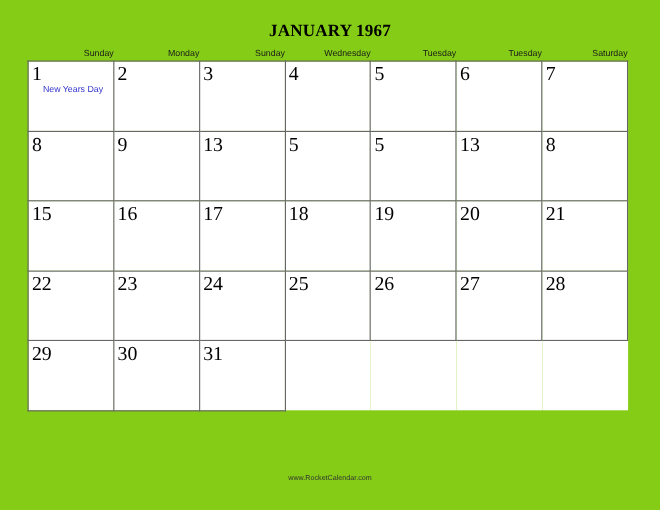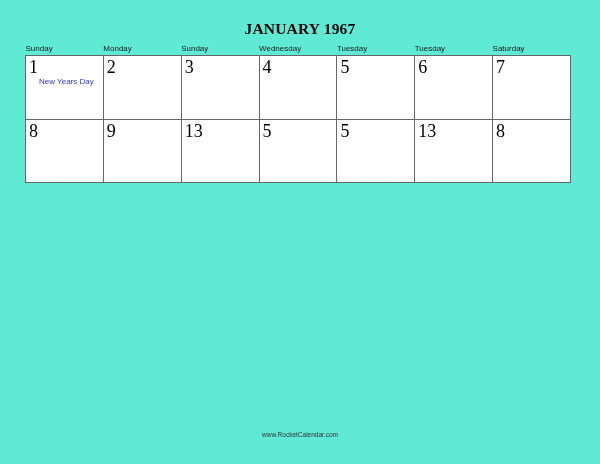--- a/index.html
+++ b/index.html
@@ -4,21 +4,21 @@
 <style>
   html, body {
     margin: 0;
     padding: 0;
     background: #ffffff;
   }
   .page {
     position: relative;
     width: 600px;
     height: 464px;
-    background: #5eead4;
+    background: #84cc16;
     font-family: "Liberation Sans", sans-serif;
     overflow: hidden;
   }
   .title {
     position: absolute;
     top: 20px;
     left: 0;
     width: 600px;
     text-align: center;
     font-family: "Liberation Serif", serif;
@@ -36,21 +36,21 @@
     table-layout: fixed;
   }
   table.cal th {
     font-size: 8px;
     font-weight: normal;
     color: #1a1a1a;
     height: 13px;
     vertical-align: bottom;
     padding: 0 0 2px 0;
     border: none;
-    text-align: left;
+    text-align: right;
   }
   table.cal td {
     border: 1px solid #666666;
     height: 62.5px;
     vertical-align: top;
     padding: 0;
     background: #ffffff;
   }
   table.cal td.empty {
     border: none;
@@ -139,18 +139,79 @@
         <td>
             <div class="daynum">5</div>
           </td>
         <td>
             <div class="daynum">13</div>
           </td>
         <td>
             <div class="daynum">8</div>
           </td>
       </tr>
+      <tr>
+        <td>
+            <div class="daynum">15</div>
+          </td>
+        <td>
+            <div class="daynum">16</div>
+          </td>
+        <td>
+            <div class="daynum">17</div>
+          </td>
+        <td>
+            <div class="daynum">18</div>
+          </td>
+        <td>
+            <div class="daynum">19</div>
+          </td>
+        <td>
+            <div class="daynum">20</div>
+          </td>
+        <td>
+            <div class="daynum">21</div>
+          </td>
+      </tr>
+      <tr>
+        <td>
+            <div class="daynum">22</div>
+          </td>
+        <td>
+            <div class="daynum">23</div>
+          </td>
+        <td>
+            <div class="daynum">24</div>
+          </td>
+        <td>
+            <div class="daynum">25</div>
+          </td>
+        <td>
+            <div class="daynum">26</div>
+          </td>
+        <td>
+            <div class="daynum">27</div>
+          </td>
+        <td>
+            <div class="daynum">28</div>
+          </td>
+      </tr>
+      <tr>
+        <td>
+            <div class="daynum">29</div>
+          </td>
+        <td>
+            <div class="daynum">30</div>
+          </td>
+        <td>
+            <div class="daynum">31</div>
+          </td>
+        <td class="empty"></td>
+        <td class="empty"></td>
+        <td class="empty"></td>
+        <td class="empty"></td>
+      </tr>
     </tbody>
   </table>
 
   <div class="footer">www.RocketCalendar.com</div>
 
 </div>
 
 </body></html>

